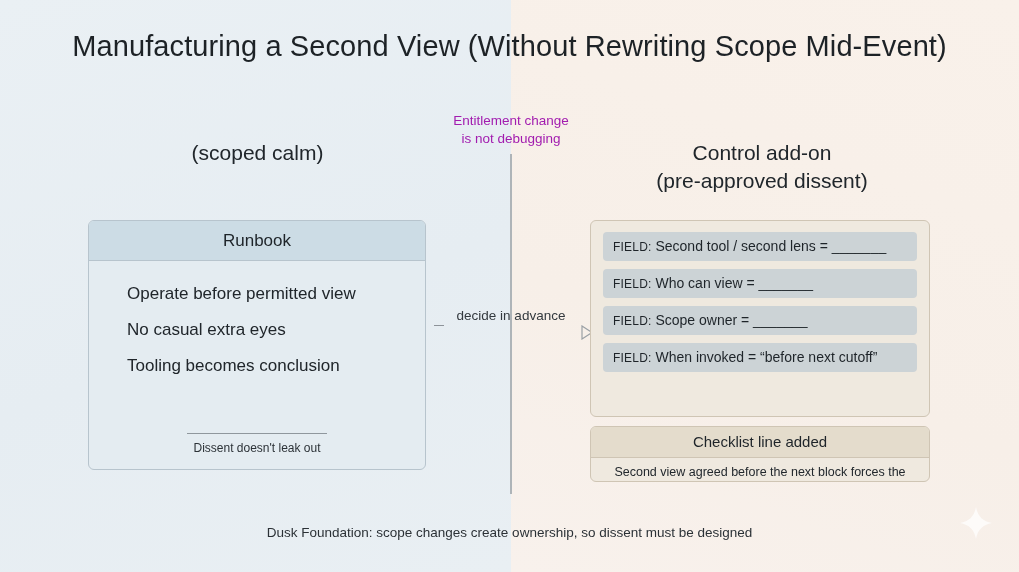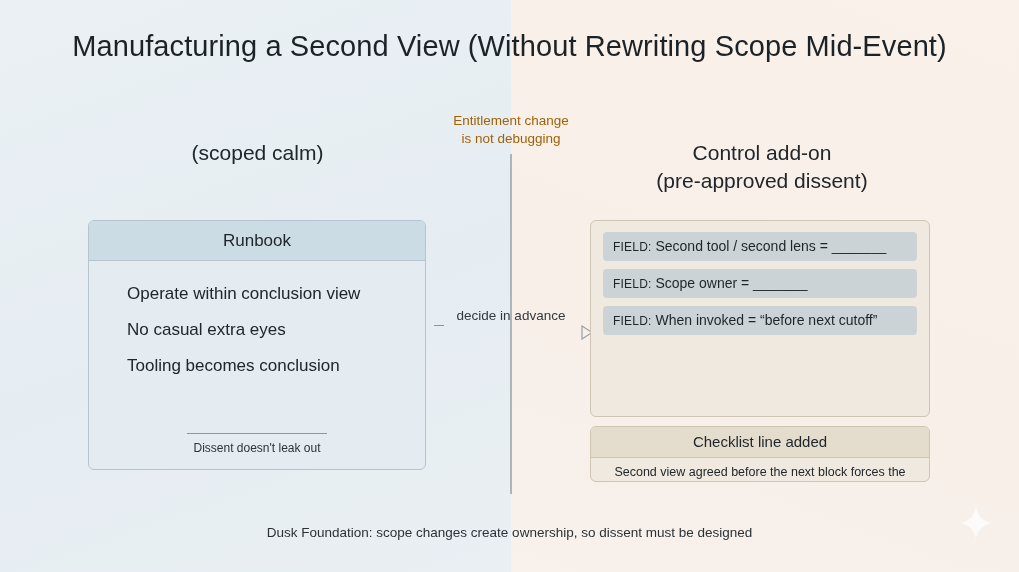--- a/index.html
+++ b/index.html
@@ -66,21 +66,21 @@
   .col-head-right { left: 592px; top: 139px; width: 340px; }
 
   
   .center-caption {
     position: absolute;
     left: 411px; top: 112px;
     width: 200px;
     text-align: center;
     font-size: 13.5px;
     line-height: 18px;
-    color: #a16207;
+    color: #a21caf;
   }
 
   
   .connector {
     position: absolute;
     left: 432px; top: 307px;
     width: 158px;
     text-align: center;
   }
   .connector-text {
@@ -240,21 +240,21 @@
 
   <div class="title">Manufacturing a Second View (Without Rewriting Scope Mid-Event)</div>
 
   <div class="col-head col-head-left">
     <div>(scoped calm)</div>
   </div>
 
   <div class="card card-runbook">
     <div class="card-head">Runbook</div>
     <div class="runbook-body">
-      <div class="runbook-item">Operate within conclusion view</div>
+      <div class="runbook-item">Operate before permitted view</div>
       <div class="runbook-item">No casual extra eyes</div>
       <div class="runbook-item">Tooling becomes conclusion</div>
     </div>
     <div class="runbook-footnote">
       <div class="runbook-rule"></div>
       <span>Dissent doesn't leak out</span>
     </div>
   </div>
 
   <div class="center-caption">
@@ -275,20 +275,24 @@
   <div class="col-head col-head-right">
     <div>Control add-on</div>
     <div>(pre-approved dissent)</div>
   </div>
 
   <div class="card card-secondview">
     <div class="field-list">
       <div class="field-pill">
         <span class="fld">FIELD:</span>
         <span>Second tool / second lens = _______</span>
+      </div>
+      <div class="field-pill">
+        <span class="fld">FIELD:</span>
+        <span>Who can view = _______</span>
       </div>
       <div class="field-pill">
         <span class="fld">FIELD:</span>
         <span>Scope owner = _______</span>
       </div>
       <div class="field-pill">
         <span class="fld">FIELD:</span>
         <span>When invoked = “before next cutoff”</span>
       </div>
     </div>

